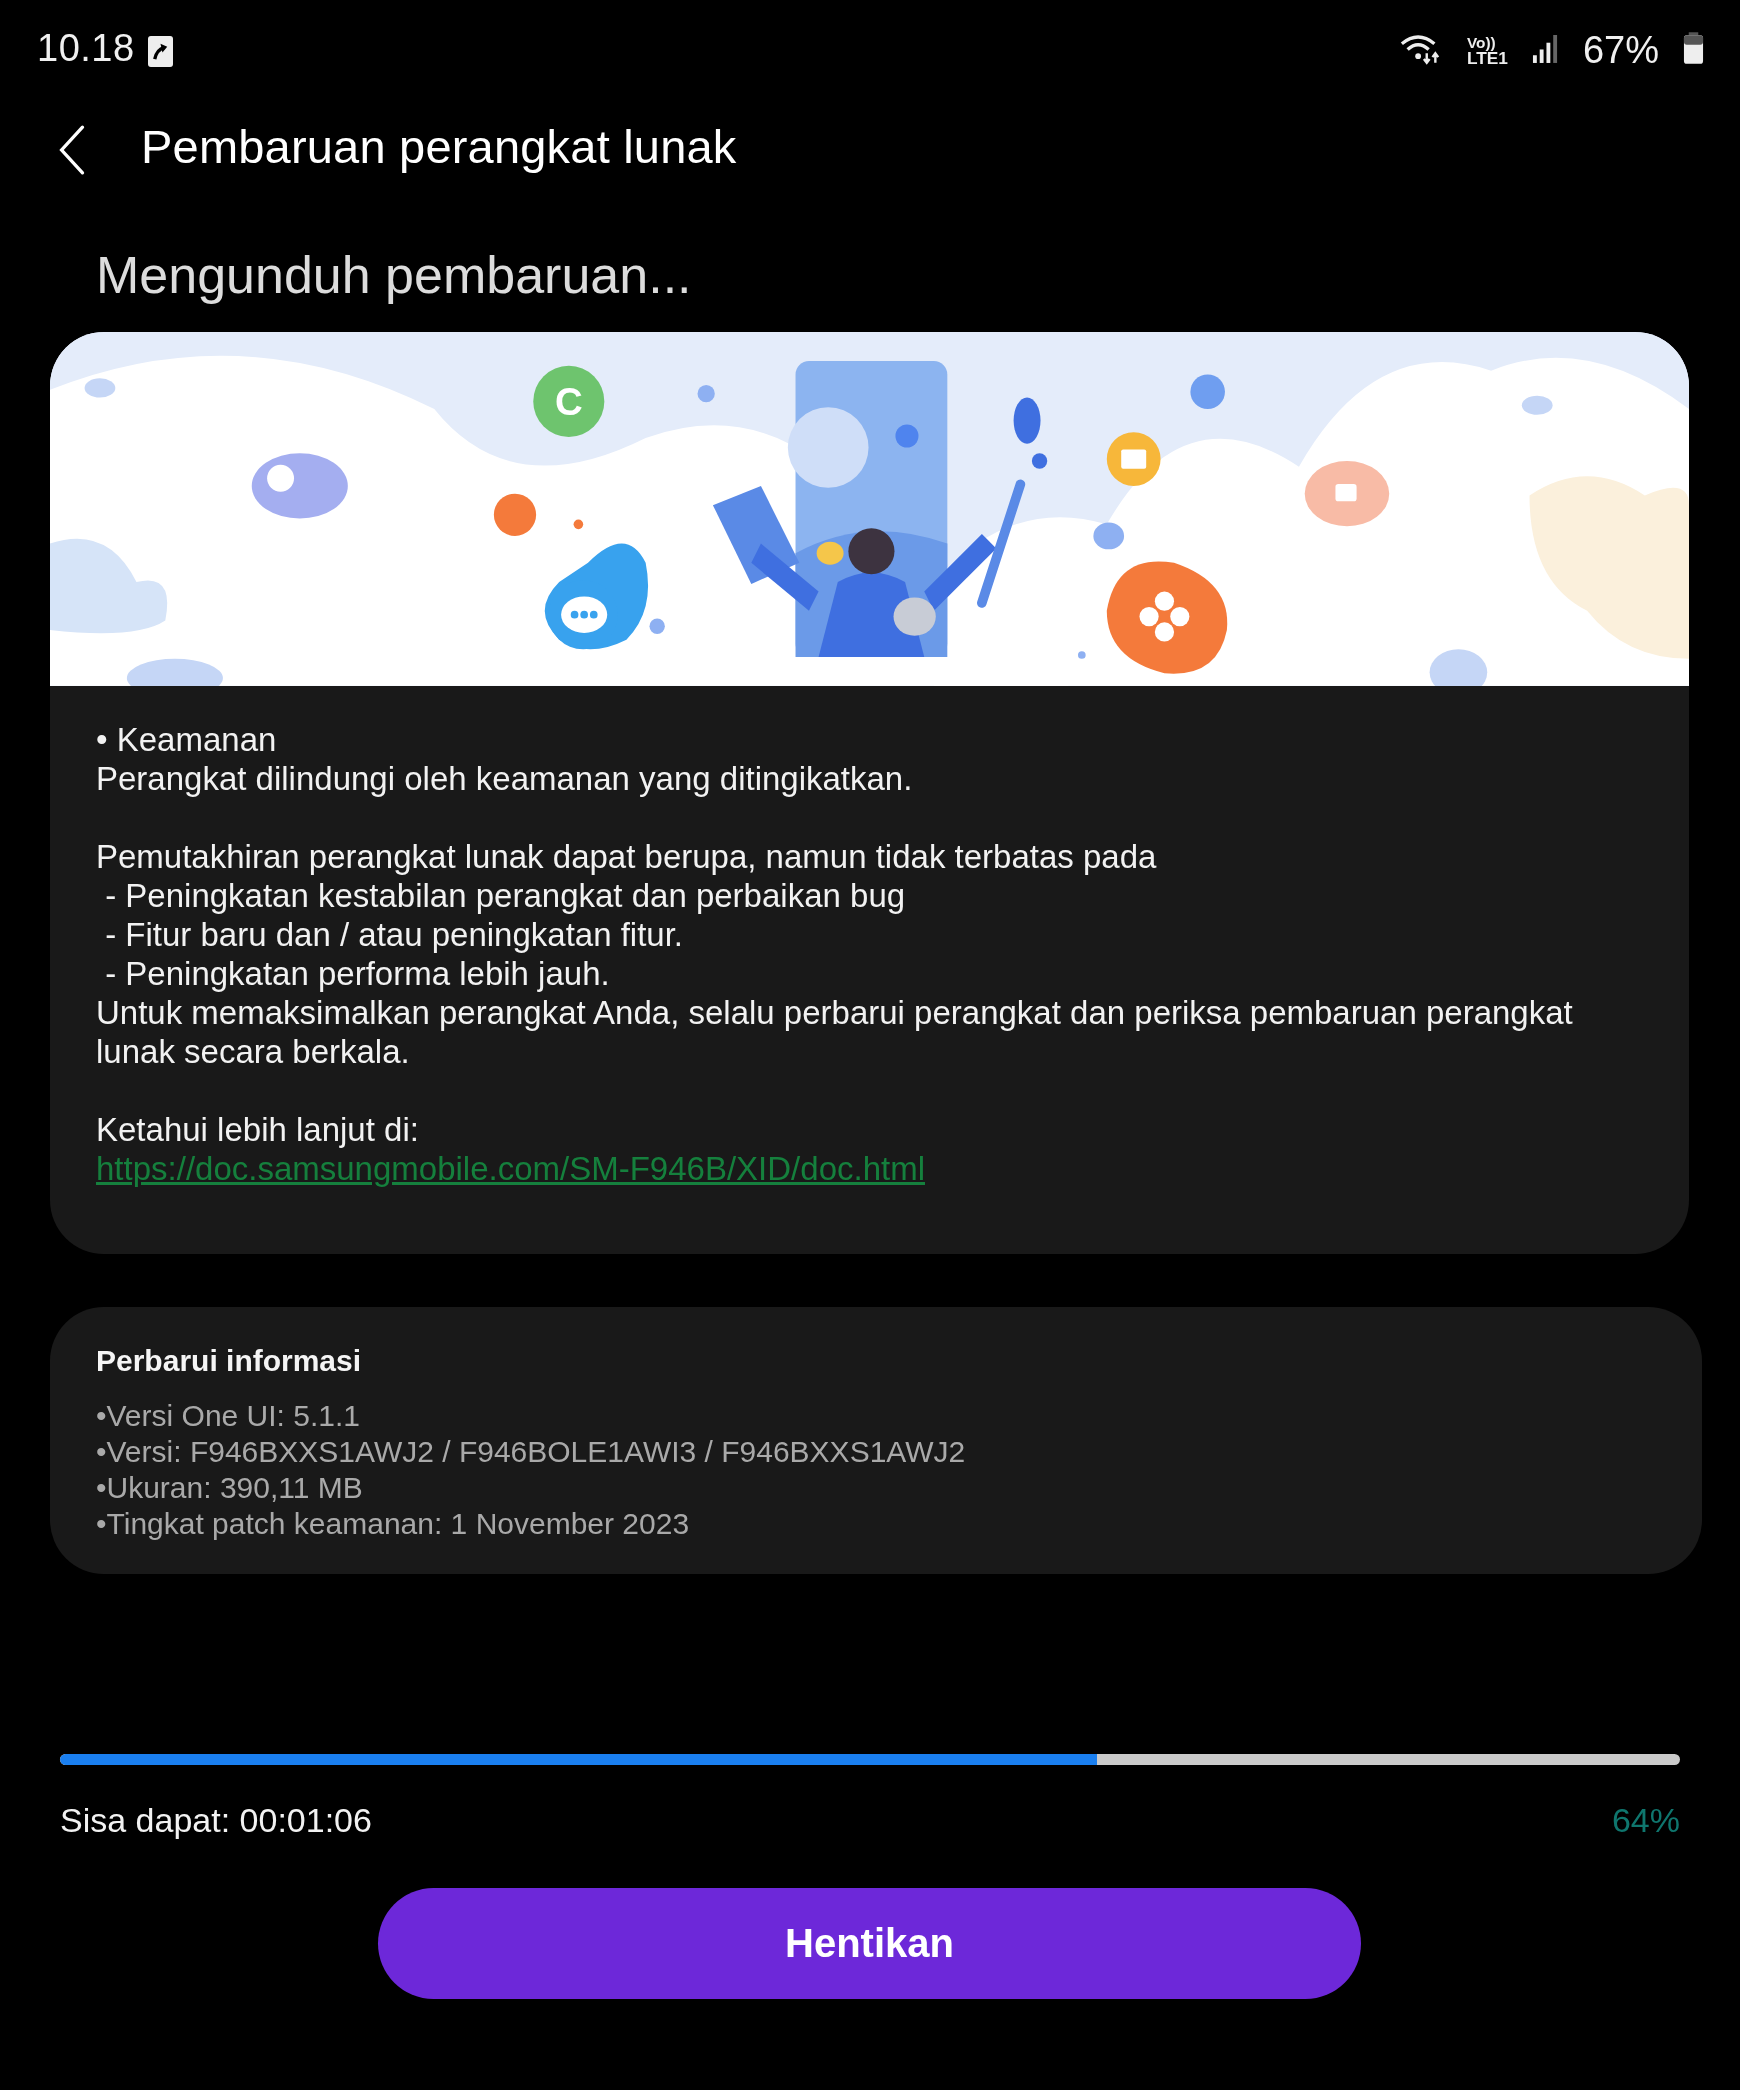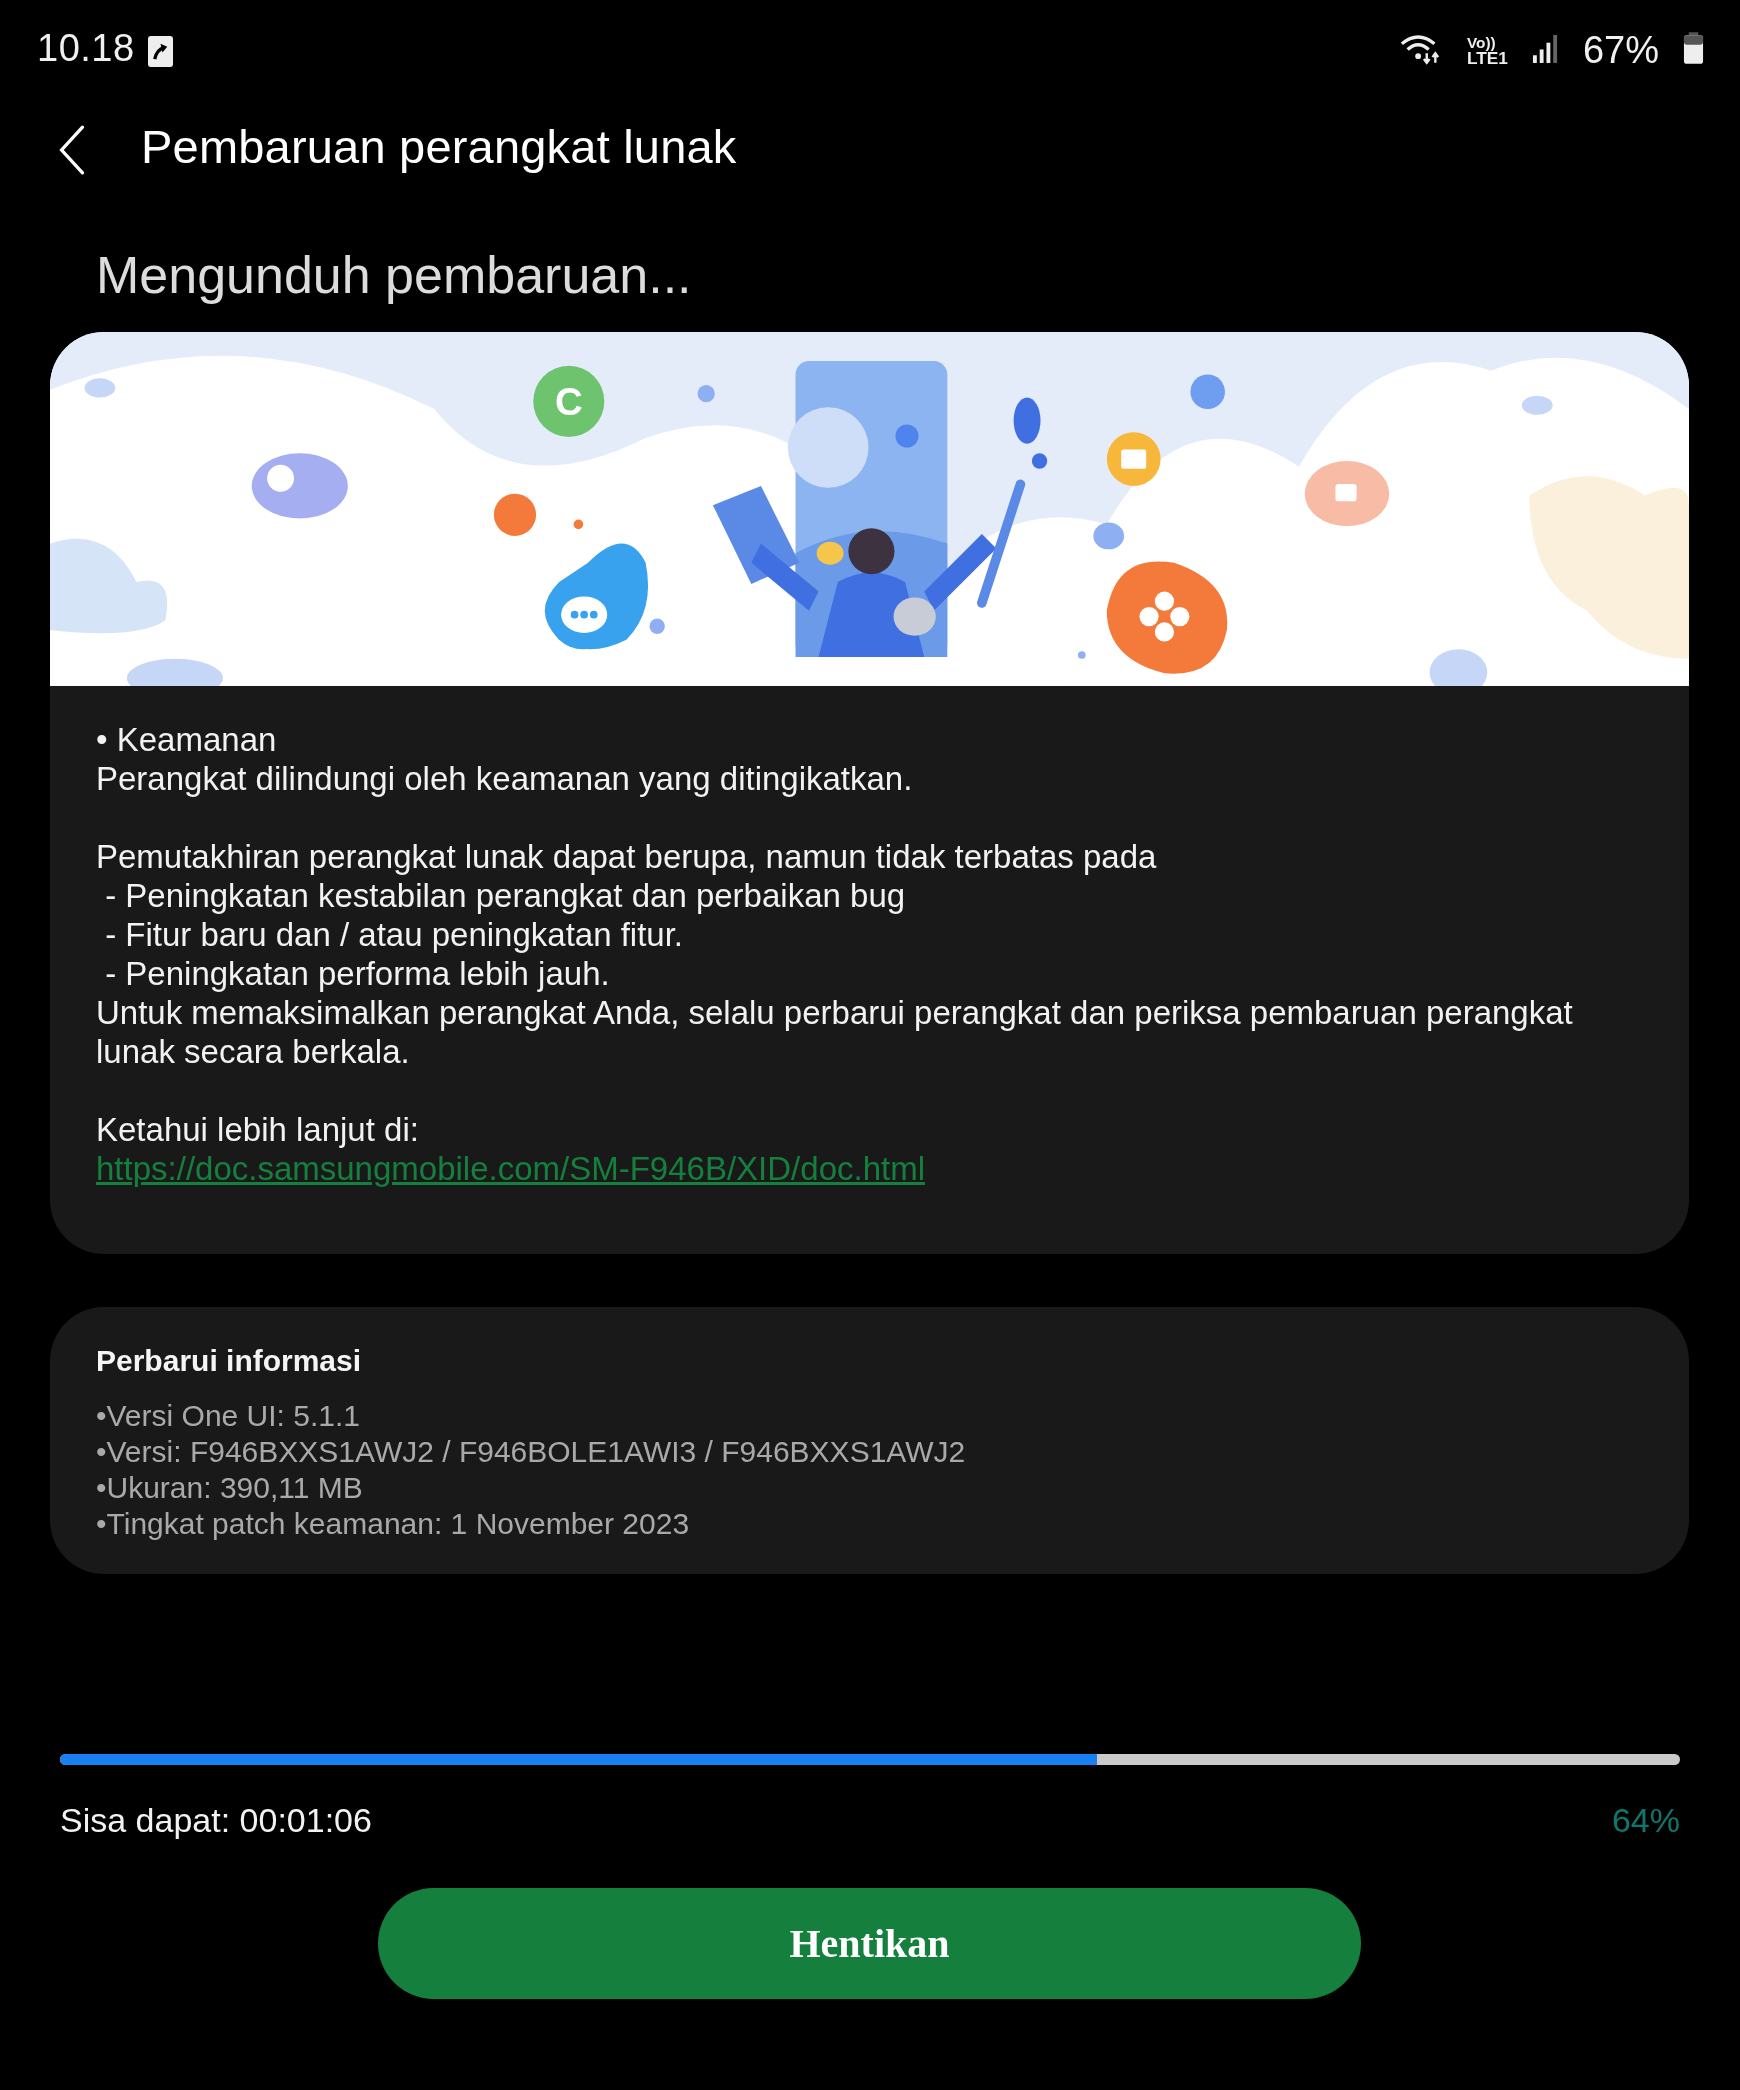--- a/index.html
+++ b/index.html
@@ -19,34 +19,34 @@
   .title { left:141px; top:119px; font-size:47px; color:#fff; font-weight:500; letter-spacing:0.2px; }
   .subtitle { left:96px; top:245px; font-size:52px; color:#dcdcdc; }
 
   
   .card1 { left:50px; top:332px; width:1639px; height:922px; background:#191919; border-radius:54px; overflow:hidden; }
   .banner { position:absolute; left:0; top:0; width:1639px; height:354px; background:#e4ecfa; }
   .card1-text { position:absolute; left:46px; top:388px; right:46px; font-size:33px; line-height:39px; color:#f2f2f2; white-space:pre-wrap; }
   .link { color:#15803d; text-decoration:underline; }
 
   
-  .card2 { left:50px; top:1307px; width:1639px; height:267px; background:#191919; border-radius:54px; }
+  .card2 { left:50px; top:1307px; width:1639px; height:267px; background:#191919; border-radius:54px;padding-left:13px; }
   .card2-title { position:absolute; left:46px; top:37px; font-size:30px; font-weight:bold; color:#f5f5f5; }
   .card2-list { position:absolute; left:46px; top:91px; font-size:30px; line-height:36px; color:#a9a9a9; margin:0; padding:0; list-style:none; }
   .card2-list li::before { content:"\2022 "; color:#a9a9a9; }
 
   
   .progress { left:60px; top:1754px; width:1620px; height:10.6px; background:#cacaca; border-radius:5.8px; overflow:hidden; }
   .progress-fill { height:100%; background:#1a7ff0; border-radius:5.8px 0 0 5.8px; }
   .remaining { left:60px; top:1801px; font-size:34px; color:#f2f2f2; }
   .percent { right:61px; top:1801px; font-size:34px; color:#0f766e; }
 
   
-  .stop-btn { left:378px; top:1888px; width:983px; height:111px; background:#15803d; border-radius:56px; border:none;
-              color:#fff; font-size:40px; font-weight:bold; font-family:Liberation Serif, serif; display:flex; align-items:center; justify-content:center; }
+  .stop-btn { left:378px; top:1888px; width:983px; height:111px; background:#6d28d9; border-radius:56px; border:none;
+              color:#fff; font-size:40px; font-weight:bold; font-family:Liberation Sans, sans-serif; display:flex; align-items:center; justify-content:center; }
 </style>
 </head>
 <body>
 
 <div class="abs status-time">10.18</div>
 <div class="abs status-notif">
   <svg width="25" height="31" viewBox="0 0 26 32">
       <path d="M7 24 Q9 14 17 12" stroke="#000" stroke-width="3.5" fill="none"></path>
       <path d="M13 8 L20 11 L15 17 Z" fill="#000"></path>
     </svg>

